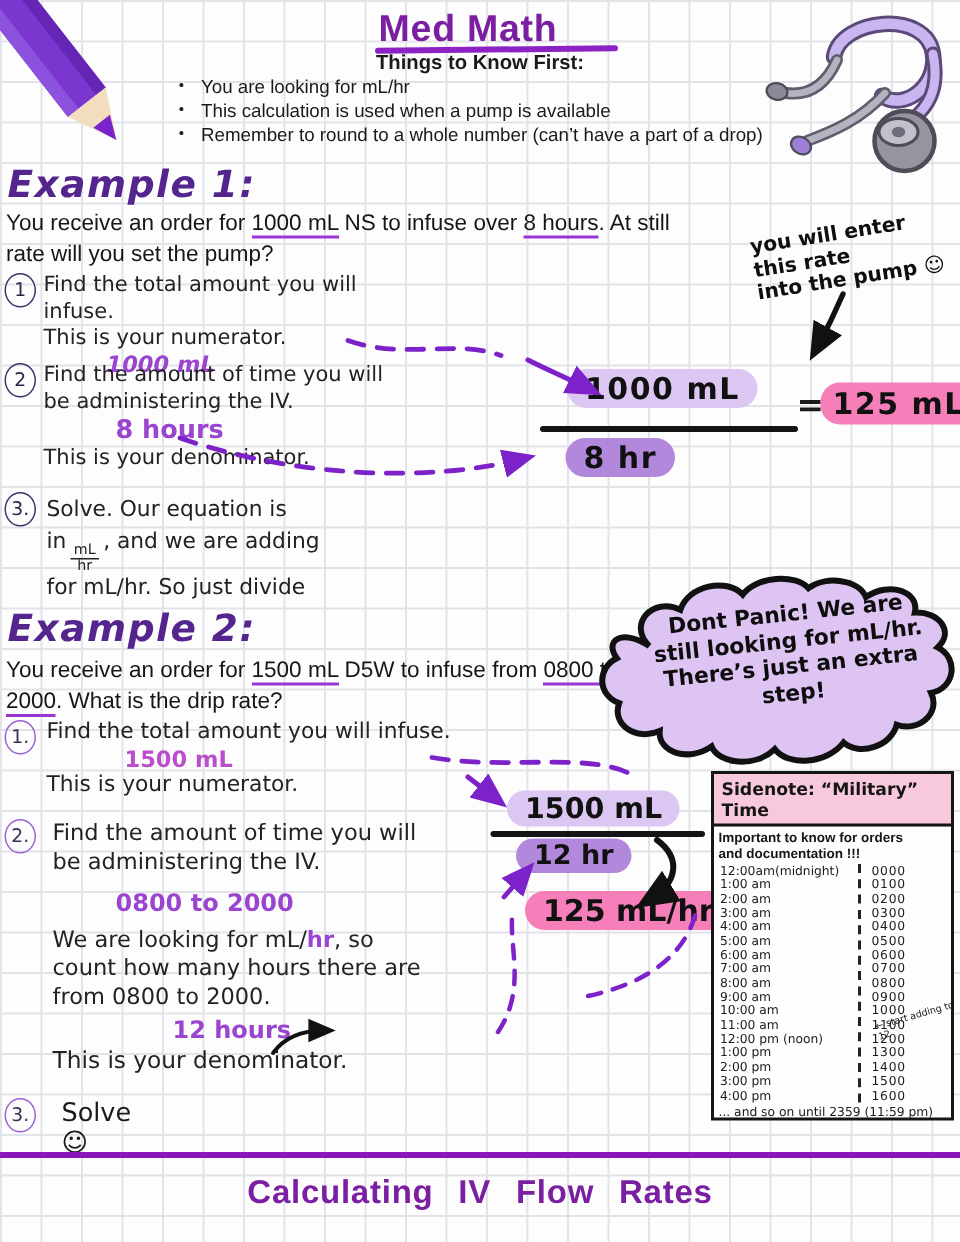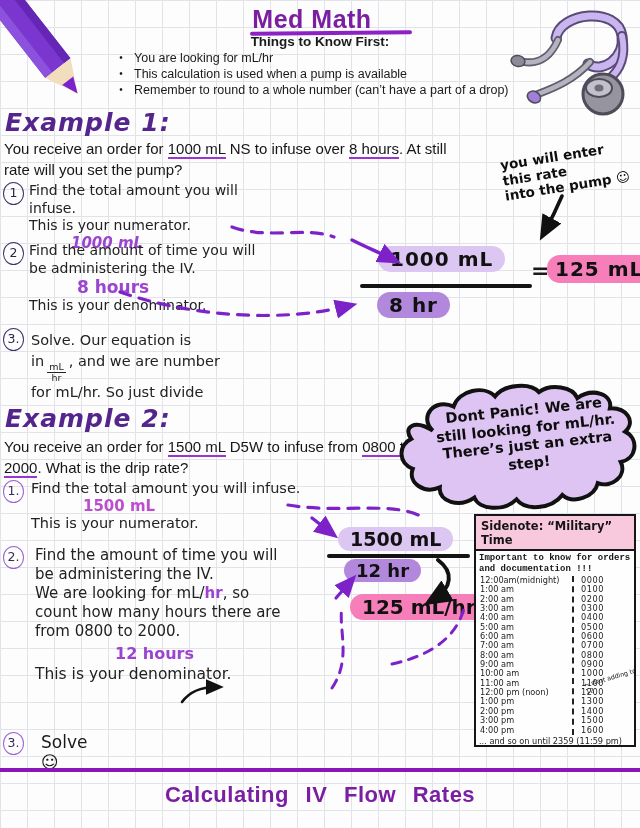--- a/index.html
+++ b/index.html
@@ -40,21 +40,21 @@
   .eq-big{font-size:20px;letter-spacing:1px;}
   .fracbar{background:#141414;height:4px;border-radius:2px;}
   
   .pump-note{left:502px;top:148px;transform:rotate(-9deg);font-family:"DejaVu Sans",sans-serif;font-weight:bold;font-size:13.5px;line-height:15.5px;color:#0e0e0e;}
   
   .cloud-wrap{left:398px;top:380px;width:250px;height:142px;}
   .cloud-text{left:424px;top:402px;width:205px;transform:rotate(-6deg);font-family:"DejaVu Sans",sans-serif;font-weight:bold;font-size:14.5px;line-height:17.5px;color:#0d0d0d;text-align:center;}
   
   .mtable{left:474px;top:514px;width:162px;height:233px;background:#fefefe;border:2px solid #161616;box-sizing:border-box;}
   .mt-head{background:#f8c8dc;border-bottom:2px solid #161616;font-family:"DejaVu Sans",sans-serif;font-weight:bold;font-size:11.5px;padding:3px 4px 2px 5px;color:#151515;}
-  .mt-sub{font-family:Liberation Mono, monospace;font-weight:bold;font-size:9px;line-height:10.5px;padding:2px 3px 1px 3px;color:#151515;}
+  .mt-sub{font-family:Liberation Sans, sans-serif;font-weight:bold;font-size:9px;line-height:10.5px;padding:2px 3px 1px 3px;color:#151515;}
   .mt-rows{position:relative;margin:1px 2px 0 4px;}
   .mt-div{position:absolute;left:92px;top:0;bottom:0;border-left:2px dashed #222;}
   .mt-row{display:flex;height:9.35px;font-family:"DejaVu Sans",sans-serif;font-size:8.2px;line-height:9.3px;color:#1c1c1c;}
   .mt-left{width:92px;}
   .mt-right{padding-left:9px;letter-spacing:.5px;}
   .mt-note{position:absolute;left:108px;top:158px;width:60px;transform:rotate(-16deg);font-family:"DejaVu Sans",sans-serif;font-size:6.3px;line-height:6.8px;color:#111;}
   .mt-foot{font-family:"DejaVu Sans",sans-serif;font-size:8.2px;padding:1px 2px 0 3px;color:#1c1c1c;}
   
   .footer-line{left:0;top:768px;width:640px;height:4px;background:#8a15b8;}
   .footer-title{left:0;right:0;top:782px;text-align:center;font-size:22px;font-weight:bold;color:#7b1fa2;word-spacing:10px;letter-spacing:.5px;}
@@ -135,21 +135,21 @@
     </div>
   </div>
 
   <div class="abs" style="left:3px;top:328px">
     <span class="circ c1 hw">3.</span>
     <div class="abs hw hwl" style="left:28px;top:2px;width:260px;font-size:14.5px;line-height:21px">
       <div>Solve. Our equation is</div>
       <div><span>in</span><span class="inline-frac">
             <span class="ftop">mL</span>
             <span class="fbot">hr</span>
-          </span><span>, and we are number</span></div>
+          </span><span>, and we are adding</span></div>
       <div>for mL/hr. So just divide</div>
     </div>
   </div>
 
   <div class="abs hlpill lav eq-big" style="left:378px;top:246px">1000 mL</div>
   <div class="abs fracbar" style="left:360px;top:284px;width:172px"></div>
   <div class="abs hlpill mpu eq-big" style="left:377px;top:292px">8 hr</div>
   <div class="abs hw" style="left:531px;top:258px;font-size:22px;font-weight:bold">=</div>
   <div class="abs hlpill pnk eq-big" style="left:547px;top:255px;padding:2px 8px">125 mL/hr</div>
 
@@ -172,20 +172,21 @@
       <div class="pv" style="margin-left:52px;font-size:15px;color:#bb4ecd">1500 mL</div>
       <div>This is your numerator.</div>
     </div>
   </div>
 
   <div class="abs" style="left:3px;top:546px">
     <span class="circ c2 hw">2.</span>
     <div class="abs hw" style="left:32px;top:0px;width:320px;font-size:15px;line-height:19px;color:#222">
       <div>Find the amount of time you will</div>
       <div>be administering the IV.</div>
+      <div class="pv" style="margin:8px 0 6px 42px;font-size:16px">0800 to 2000</div>
       <div><span>We are looking for mL/</span><span class="pv">hr</span><span>, so</span></div>
       <div>count how many hours there are</div>
       <div>from 0800 to 2000.</div>
       <div class="pv" style="margin:3px 0 2px 80px;font-size:16px">12 hours</div>
       <div style="font-size:15.5px">This is your denominator.</div>
     </div>
   </div>
 
   <div class="abs" style="left:3px;top:732px">
     <span class="circ c2 hw">3.</span>

